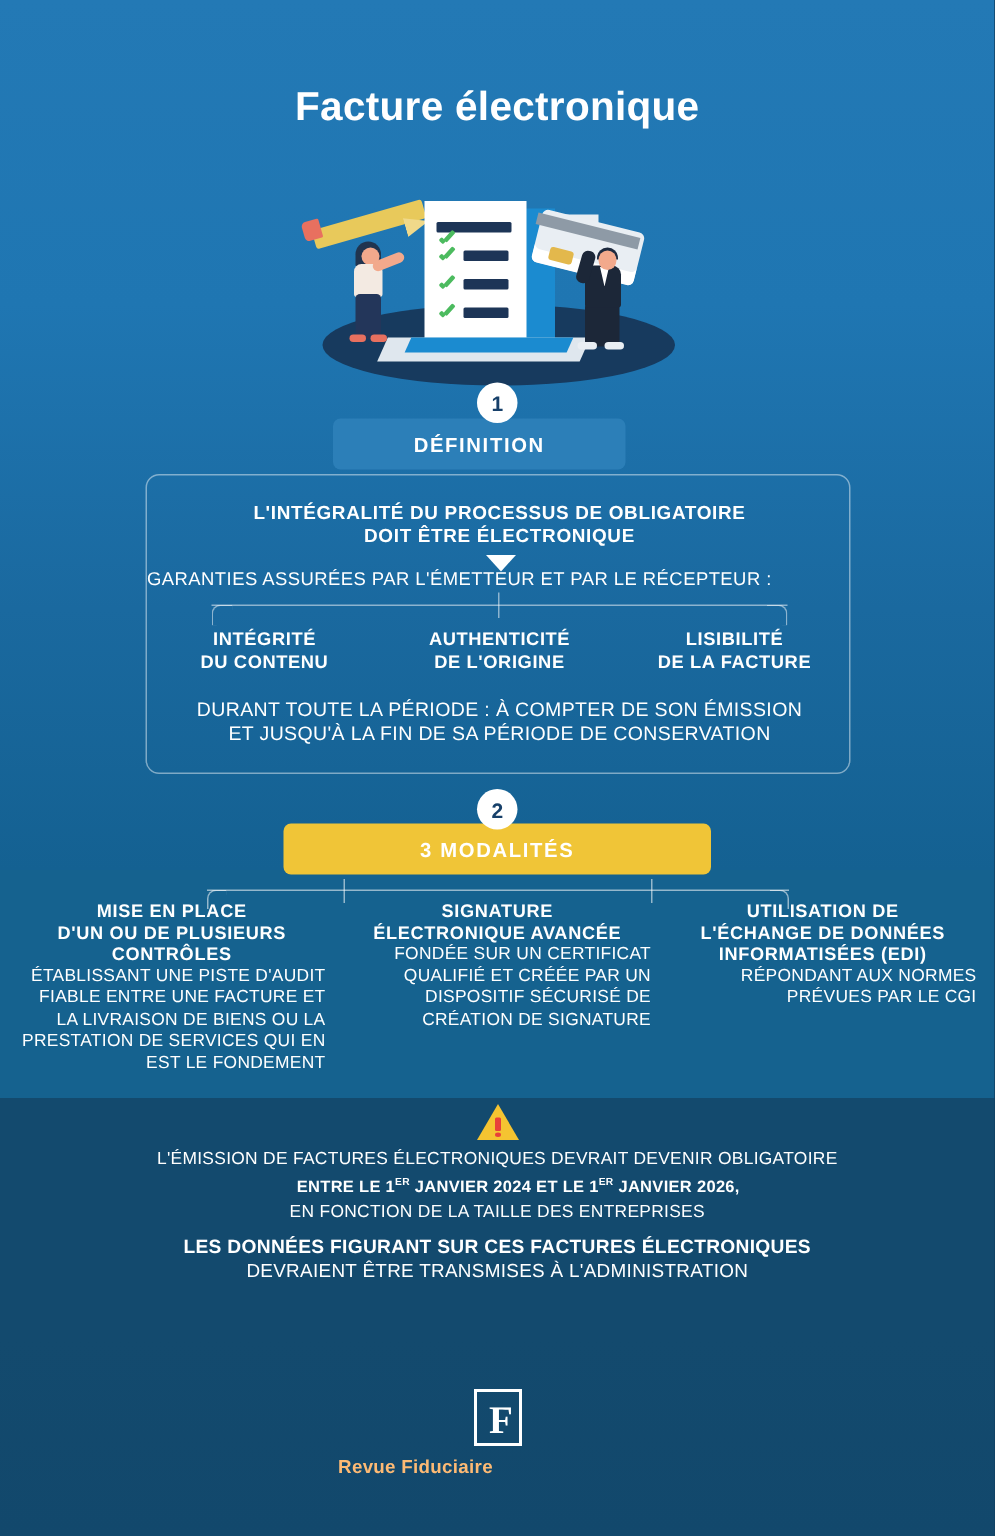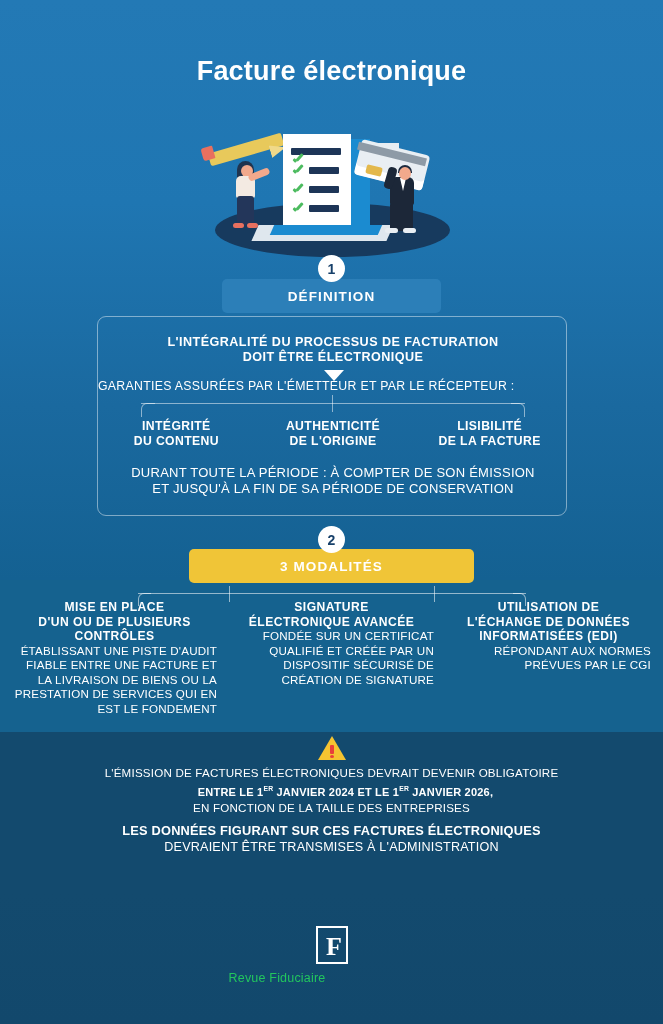--- a/index.html
+++ b/index.html
@@ -124,21 +124,21 @@
     display:flex; align-items:center; justify-content:center;
     z-index:5;
   }
 
   
   .pill {
     position:absolute; height:34px; border-radius:5px;
     display:flex; align-items:center; justify-content:center;
     color:#ffffff; font-size:13.5px; font-weight:700; letter-spacing:1.1px;
   }
-  .pill-def { left:222px; top:279px; width:219px; background:#2c7fb8; }
+  .pill-def { left:222px; top:279px; width:195px; background:#2c7fb8; }
   .pill-mod { left:189px; top:549px; width:285px; background:#f0c537; }
 
   
   .def-card {
     position:absolute; left:97px; top:316px; width:470px; height:200px;
     border:1px solid rgba(255,255,255,.45); border-radius:9px;
   }
   .def-head {
     position:absolute; left:0; top:18px; width:470px; text-align:center;
     color:#ffffff; font-size:12.6px; font-weight:700; letter-spacing:.45px;
@@ -226,21 +226,21 @@
     position:absolute; left:316px; top:926px; width:32px; height:38px;
     border:2px solid #ffffff;
   }
   .logo-f {
     position:absolute; left:7px; top:6px; width:18px; height:26px;
     color:#ffffff; font-family:"Liberation Serif", serif;
     font-size:26px; font-weight:700; line-height:26px; text-align:center;
   }
   .logo-text {
     position:absolute; left:0; top:971px; width:554px; text-align:center;
-    color:#22c55e; font-size:12.5px; font-weight:400; letter-spacing:.2px;
+    color:#fdba74; font-size:12.5px; font-weight:700; letter-spacing:.2px;
   }
 </style>
 </head>
 <body>
 
 <div class="page">
 
   <div class="bg-top"></div>
   <div class="bg-mid"></div>
   <div class="bg-bottom"></div>
@@ -288,21 +288,21 @@
     <div class="m-head"></div>
     <div class="m-shoe1"></div>
     <div class="m-shoe2"></div>
   </div>
 
   <div class="badge" style="left:318px; top:255px;">1</div>
   <div class="pill pill-def">DÉFINITION</div>
 
   <div class="def-card">
     <div class="def-head">
-      <div>L'INTÉGRALITÉ DU PROCESSUS DE FACTURATION</div>
+      <div>L'INTÉGRALITÉ DU PROCESSUS DE OBLIGATOIRE</div>
       <div>DOIT ÊTRE ÉLECTRONIQUE</div>
     </div>
     <div class="arrow-down"></div>
     <div class="def-sub">GARANTIES  ASSURÉES PAR L'ÉMETTEUR ET PAR LE RÉCEPTEUR :</div>
 
     <div class="brk brk-h"></div>
     <div class="brk brk-corner-l"></div>
     <div class="brk brk-corner-r"></div>
     <div class="brk brk-c"></div>
 

